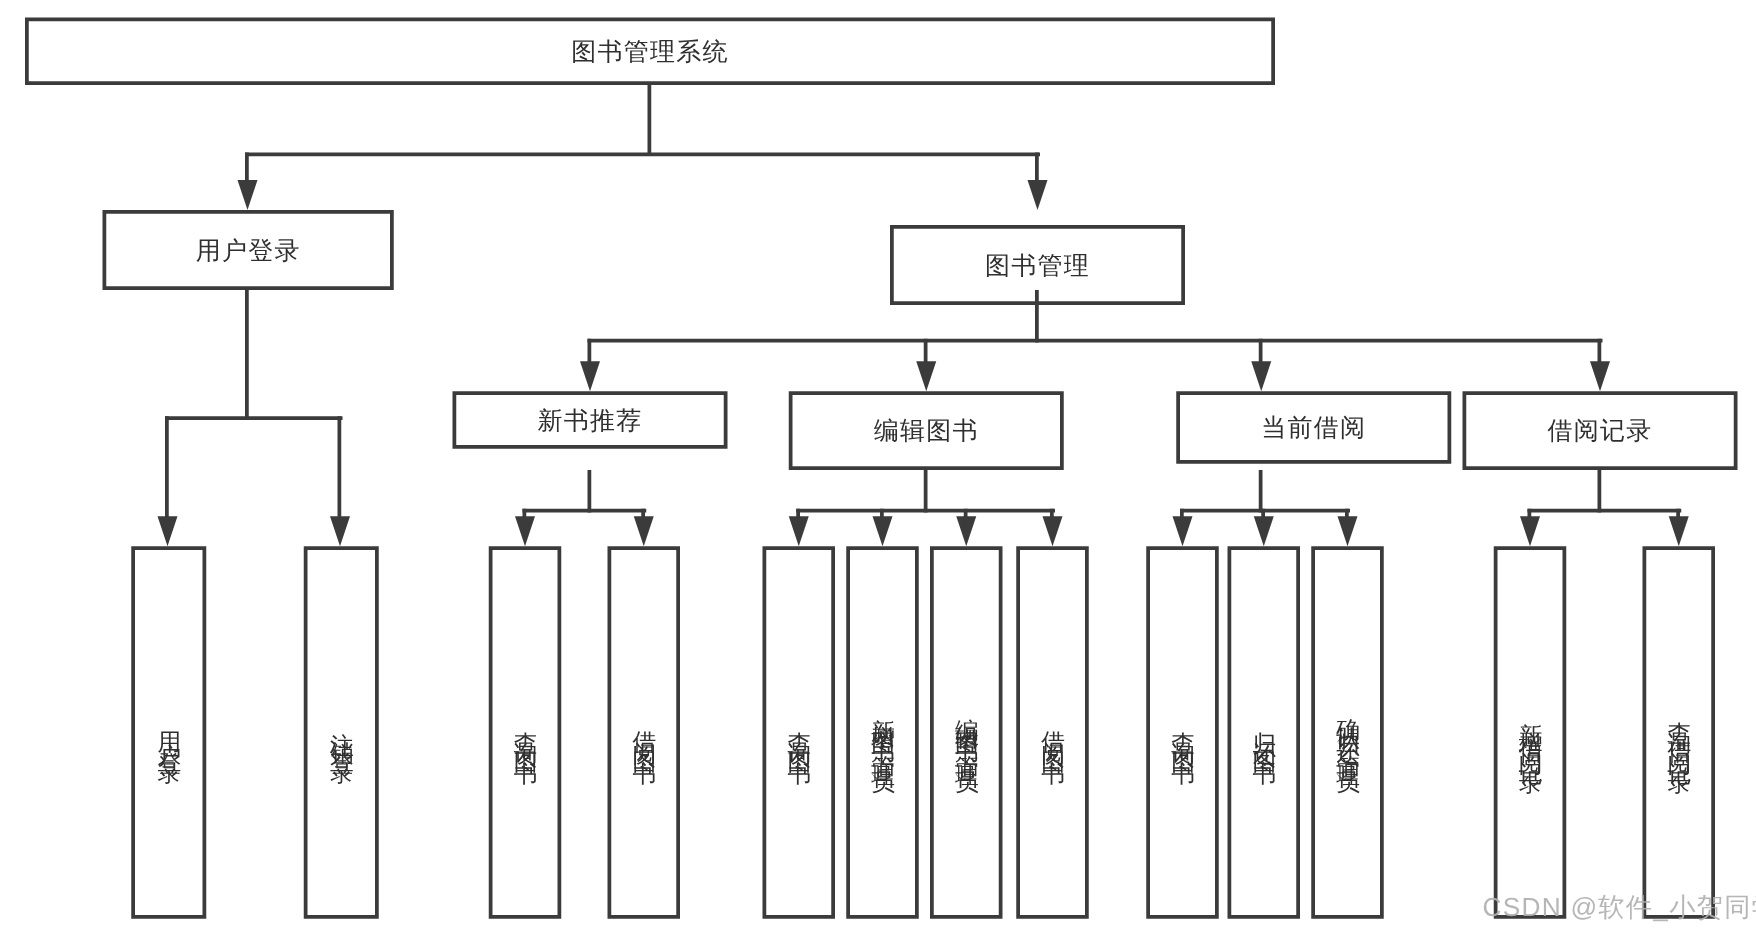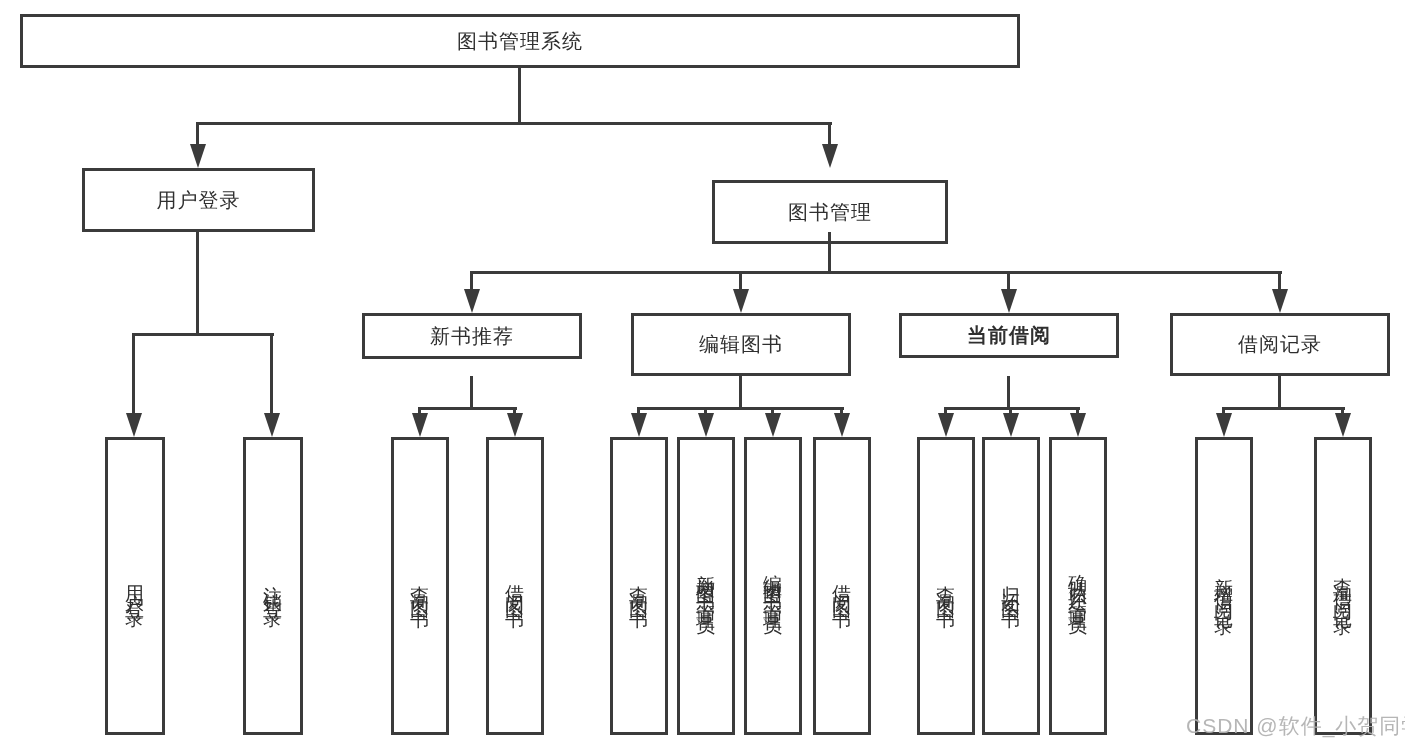--- a/index.html
+++ b/index.html
@@ -93,21 +93,21 @@
   <div class="ar" style="left:1001px;top:289px;"></div>
   <div class="vl" style="left:1278px;top:271px;height:20px;"></div>
   <div class="ar" style="left:1272px;top:289px;"></div>
 
   <div class="box" style="left:362px;top:313px;width:220px;height:46px;">
     <span>新书推荐</span>
   </div>
   <div class="box" style="left:631px;top:313px;width:220px;height:63px;">
     <span>编辑图书</span>
   </div>
-  <div class="box" style="left:899px;top:313px;width:220px;height:45px;font-weight:bold;">
+  <div class="box" style="left:941px;top:313px;width:220px;height:58px;">
     <span>当前借阅</span>
   </div>
   <div class="box" style="left:1170px;top:313px;width:220px;height:63px;">
     <span>借阅记录</span>
   </div>
 
   <div class="vl" style="left:470px;top:376px;height:34px;"></div>
   <div class="hl" style="left:418px;top:407px;width:99px;"></div>
   <div class="vl" style="left:418px;top:407px;height:10px;"></div>
   <div class="ar" style="left:412px;top:413px;"></div>

